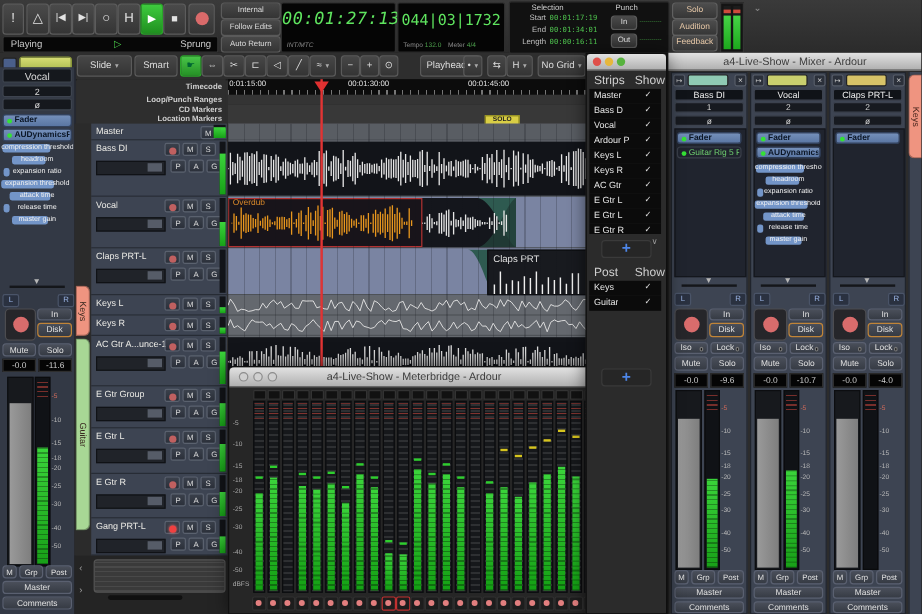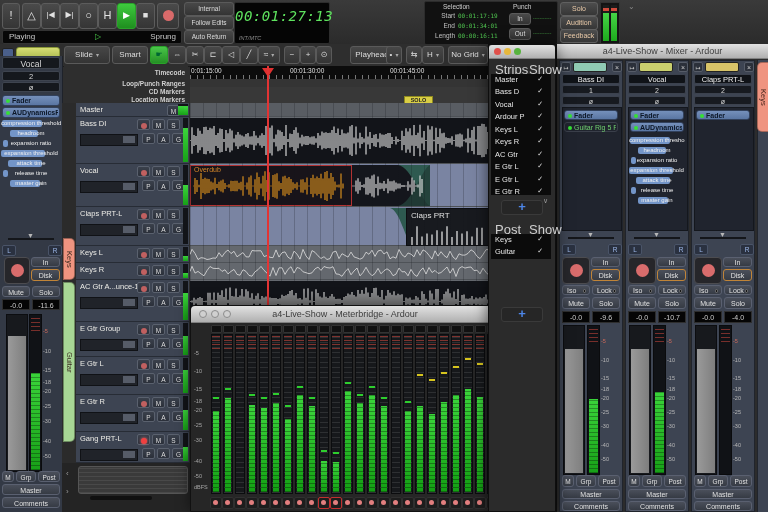--- a/index.html
+++ b/index.html
@@ -131,21 +131,21 @@
   .mbpeak{position:absolute;left:1px;right:1px;height:2px;background:#2ecf2e;}
   .mbpeak.y{background:#d6c41e;}
   .mbbtn{position:absolute;width:9px;height:6px;background:#111;border:1px solid #333;border-radius:1px;}
   .mbdot{position:absolute;width:10px;height:10px;background:#1d1d1d;border:1px solid #303030;border-radius:2px;}
   .mbdot i{position:absolute;left:2px;top:2px;width:5px;height:5px;border-radius:50%;background:#e37f7f;}
   .mbdot.hot{border-color:#c03030;}
   
   #stripswin{position:absolute;left:488px;top:44px;width:68px;height:468px;z-index:30;background:#2b2b2b;border:1px solid #0e0e0e;
              box-shadow:0 2px 14px rgba(0,0,0,.6);box-sizing:border-box;}
   #stripswin .mactitle{height:13px;line-height:13px;border-radius:3px 3px 0 0;}
-  .swhdr{position:absolute;font-size:13px;color:#cfcfcf;}
+  .swhdr{position:absolute;font-size:10px;color:#cfcfcf;}
   .slrow{position:relative;height:12.2px;background:#0b0b0b;margin-bottom:0.3px;color:#e6e6e6;font-size:7.5px;}
   .slrow .nm{position:absolute;left:4px;top:1px;white-space:nowrap;overflow:hidden;max-width:44px;}
   .slrow .ck{position:absolute;right:8px;top:1px;font-size:7px;color:#ddd;}
   #strips-list{position:absolute;left:2px;top:29px;width:60px;height:121px;overflow:hidden;}
   #groups-list{position:absolute;left:2px;top:189px;width:60px;}
   .addbtn{position:absolute;left:12px;width:40px;height:13px;color:#4d86e8;font-size:13px;font-weight:bold;text-align:center;line-height:12px;
           background:#262626;border:1px solid #3a3a3a;border-radius:3px;}
   #scrollhint{position:absolute;left:54px;top:152px;font-size:7px;color:#999;}
   
   #mixerwin{position:absolute;left:556px;top:44px;width:212px;height:468px;z-index:25;background:#2c2c2c;border-left:1px solid #101010;box-sizing:border-box;}
@@ -196,20 +196,27 @@
       <span class="r">Sprung</span>
     </div>
 
     <div class="modebtn" style="top:2px;">Internal</div>
     <div class="modebtn" style="top:16px;">Follow Edits</div>
     <div class="modebtn" style="top:30px;">Auto Return</div>
 
     <div class="clock" id="clock1">
       <div class="digits">00:01:27:13</div>
       <div class="sub">INT/MTC</div>
+    </div>
+    <div class="clock" id="clock2">
+      <div class="digits">044|03|1732</div>
+      <div class="sub">
+        <span>Tempo</span> <b>132.0</b>
+        <span>Meter</span> <b>4/4</b>
+      </div>
     </div>
 
     <div id="selpanel">
       <div class="hdr" style="left:18px;">Selection</div>
       <div class="hdr" style="left:88px;">Punch</div>
       <div class="selrow" style="top:10px;">
           <span class="lab">Start</span>
           <span class="val">00:01:17:19</span>
         </div>
       <div class="selrow" style="top:20px;">

